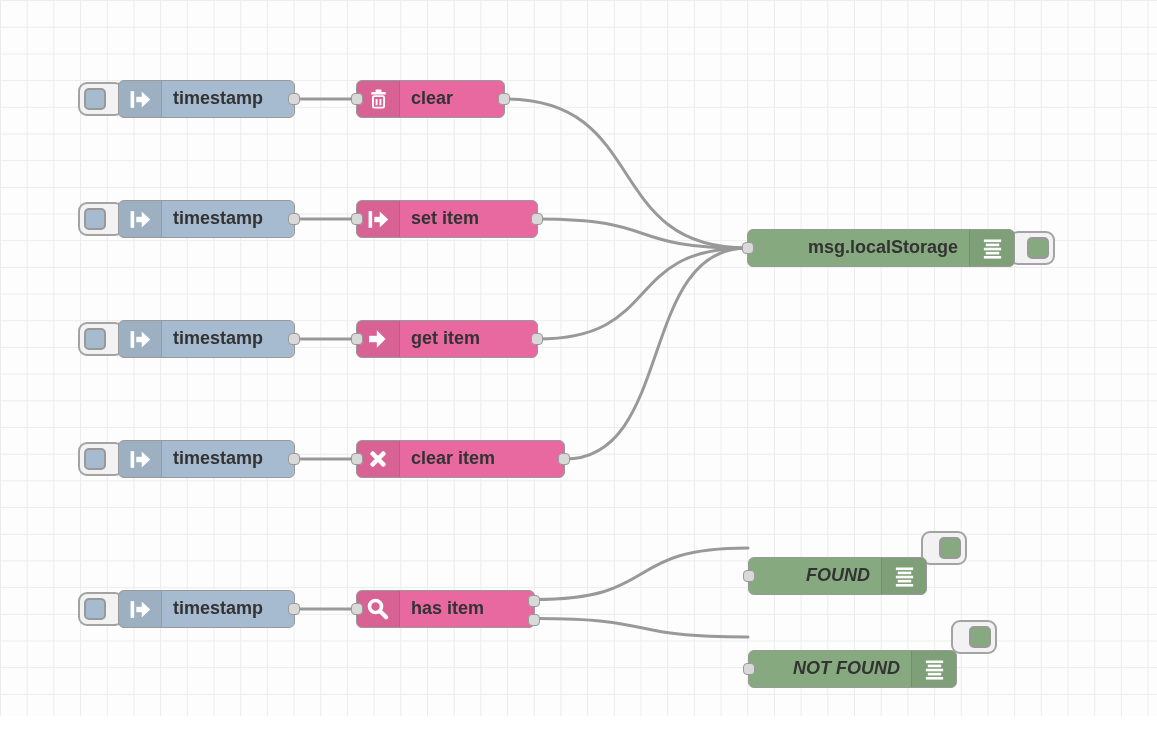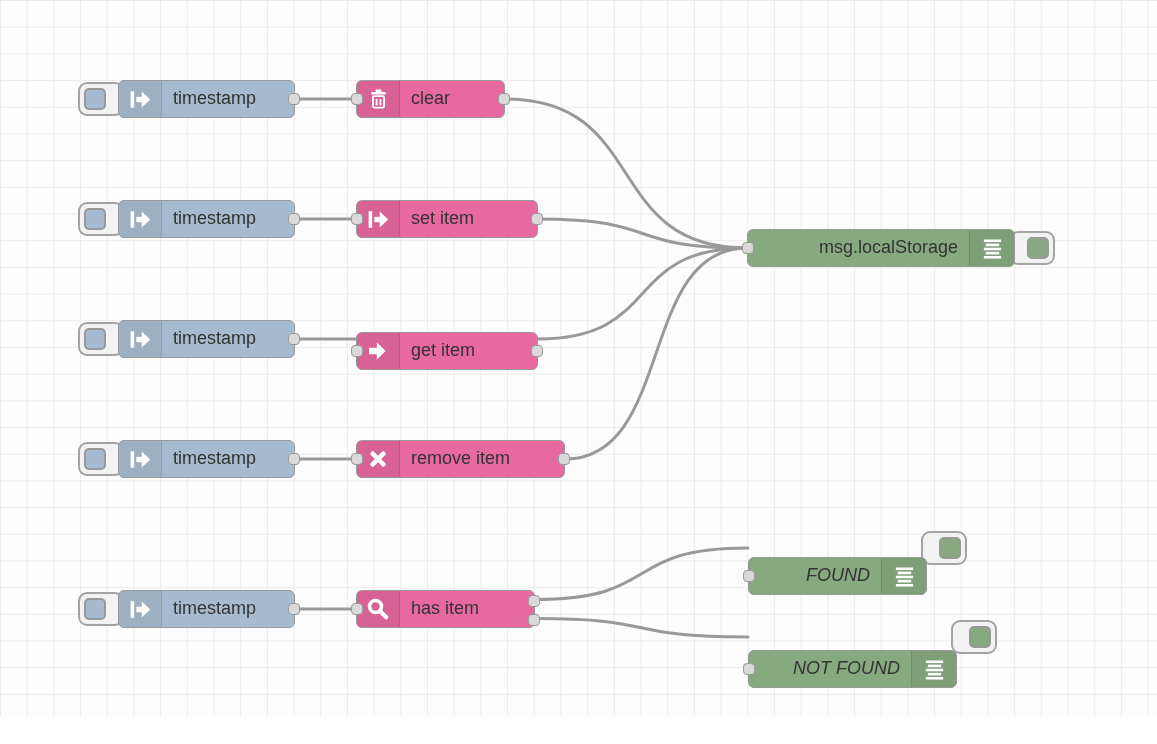--- a/index.html
+++ b/index.html
@@ -6,20 +6,21 @@
   #canvas{
     position:relative;
     width:1157px;height:716px;
     overflow:hidden;
     background-color:#fdfdfd;
     background-image:
       linear-gradient(to right,#ececec 1px,transparent 1px),
       linear-gradient(to bottom,#ececec 1px,transparent 1px);
     background-size:26.7px 26.7px;
     font-family:"Liberation Sans","DejaVu Sans",sans-serif;
+    font-weight:bold;
   }
   #wires{position:absolute;left:0;top:0;z-index:1;}
   .wire{fill:none;stroke:#999999;stroke-width:3;stroke-linecap:round;}
   .btn-tab{
     position:absolute;width:46px;height:34px;border-radius:9px;
     background:#f2f2f2;border:2px solid #a3a3a3;box-sizing:border-box;z-index:2;
   }
   .btn-inner{
     position:absolute;width:22px;height:22px;border-radius:5px;
     border:2px solid #999;box-sizing:border-box;z-index:3;
@@ -163,21 +164,21 @@
             <rect x="2.5" y="4" width="3.4" height="16"></rect>
             <rect x="8" y="9.4" width="7" height="5.2"></rect>
             <polygon points="13.2,4.3 21.3,12 13.2,19.7"></polygon>
           </g>
         </svg>
       </div>
       <span class="node-label left">set item</span>
       <div class="port" style="left: -6px; top: calc(50% - 6px);"></div>
       <div class="port" style="right: -6px; top: calc(50% - 6px);"></div>
     </div>
-    <div class="node" style="left: 356px; top: 332px; width: 182px; background: rgb(231, 105, 159);">
+    <div class="node" style="left: 356px; top: 320px; width: 182px; background: rgb(231, 105, 159);">
       <div class="icon-region left">
         <svg class="icon-svg" width="24" height="24" viewBox="0 0 24 24">
           <g fill="#fff">
             <rect x="3" y="8.8" width="8.5" height="6.4"></rect>
             <polygon points="10.8,3.3 19.6,12 10.8,20.7"></polygon>
           </g>
         </svg>
       </div>
       <span class="node-label left">get item</span>
       <div class="port" style="left: -6px; top: calc(50% - 6px);"></div>
@@ -185,21 +186,21 @@
     </div>
     <div class="node" style="left: 356px; top: 440px; width: 209px; background: rgb(231, 105, 159);">
       <div class="icon-region left">
         <svg class="icon-svg" width="22" height="22" viewBox="0 0 24 24">
           <g fill="#fff">
             <rect x="9.6" y="1.5" width="4.8" height="21" rx="1.5" transform="rotate(45 12 12)"></rect>
             <rect x="9.6" y="1.5" width="4.8" height="21" rx="1.5" transform="rotate(-45 12 12)"></rect>
           </g>
         </svg>
       </div>
-      <span class="node-label left">remove item</span>
+      <span class="node-label left">clear item</span>
       <div class="port" style="left: -6px; top: calc(50% - 6px);"></div>
       <div class="port" style="right: -6px; top: calc(50% - 6px);"></div>
     </div>
     <div class="node" style="left: 356px; top: 590px; width: 179px; background: rgb(231, 105, 159);">
       <div class="icon-region left">
         <svg class="icon-svg" width="24" height="24" viewBox="0 0 24 24">
           <circle cx="9.5" cy="9.5" r="6" fill="none" stroke="#fff" stroke-width="3.6"></circle>
           <line x1="14.4" y1="14.4" x2="20.2" y2="20.2" stroke="#fff" stroke-width="4.2" stroke-linecap="round"></line>
         </svg>
       </div>

